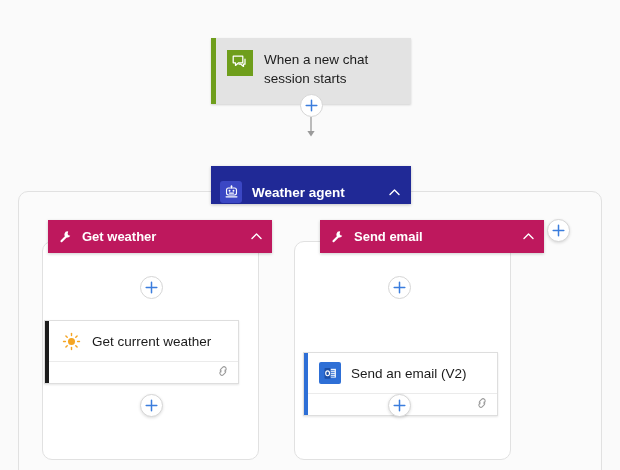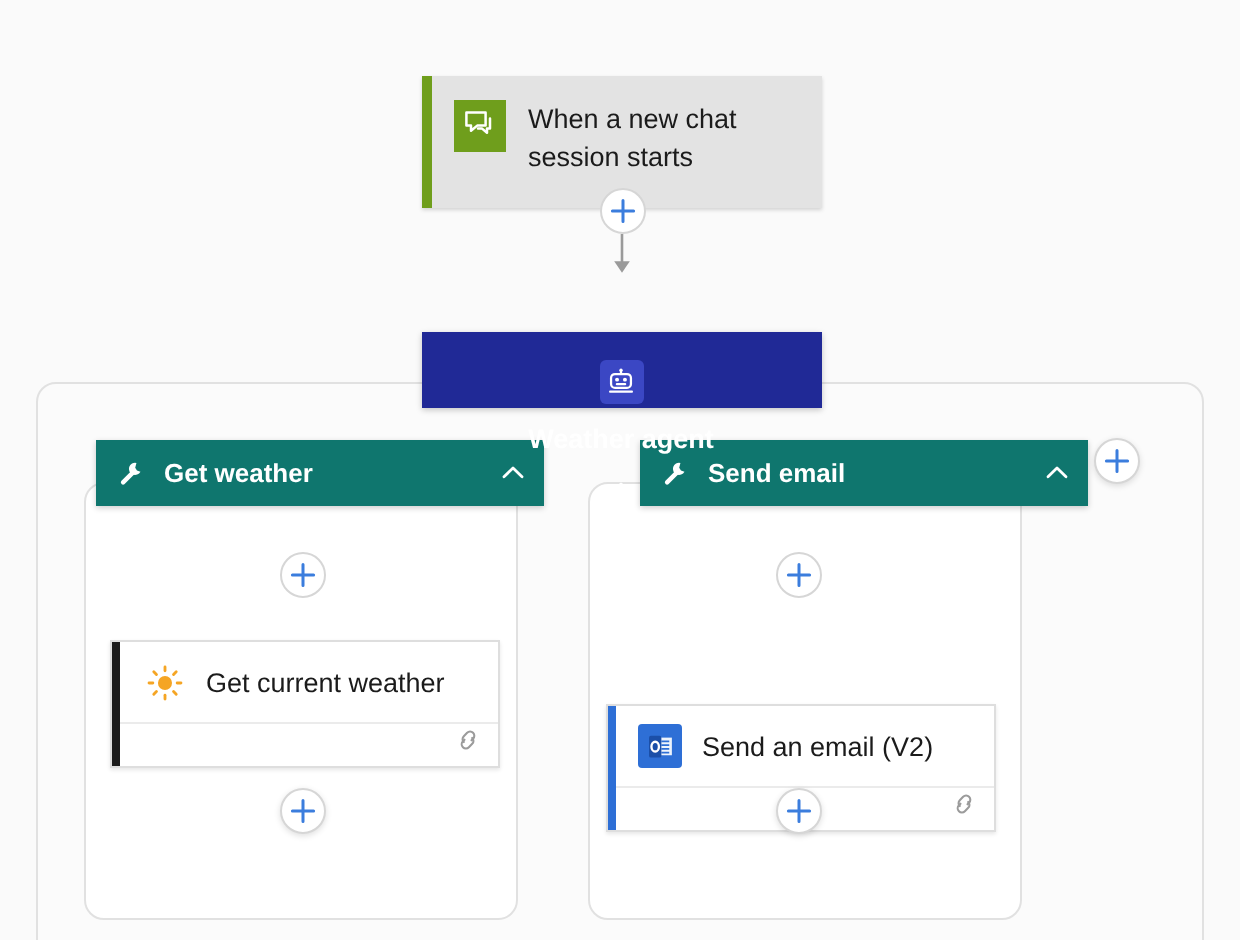--- a/index.html
+++ b/index.html
@@ -68,21 +68,20 @@
   .agent {
     left: 211px; top: 138px;
     width: 200px; height: 38px;
     background: #202996;
     display: flex;
     align-items: center;
     padding: 14px 10px 0 9px;
     gap: 10px;
     box-shadow: 0 1px 3px rgba(0,0,0,0.22);
     z-index: 4;
-    flex-direction: column;
   }
   .agent .tile {
     width: 22px; height: 22px;
     background: #3b47c4;
     border-radius: 3px;
   }
   .agent .title {
     color: #ffffff;
     font-size: 13.5px;
     font-weight: bold;
@@ -113,21 +112,21 @@
     z-index: 1;
   }
   .group-inner.left  { left: 42px; }
   .group-inner.right { left: 294px; }
 
   
   .tool-head {
     position: absolute;
     top: 220px;
     width: 205px; height: 33px;
-    background: #0f766e;
+    background: #be185d;
     display: flex;
     align-items: center;
     gap: 10px;
     padding: 0 9px 0 10px;
     box-shadow: 0 1px 3px rgba(0,0,0,0.2);
     z-index: 3;
   }
   .tool-head.left  { left: 48px; }
   .tool-head.right { left: 300px; margin-left: 20px; }
   .tool-head .title {
@@ -141,21 +140,21 @@
   .action {
     position: absolute;
     top: 320px;
     width: 193px; height: 62px;
     background: #ffffff;
     border: 1px solid #dedede;
     display: flex;
     z-index: 3;
     box-shadow: 0 1px 2px rgba(0,0,0,0.10);
   }
-  .action.left  { left: 55px; }
+  .action.left  { left: 44px; }
   .action.right { left: 303px; margin-top: 32px; }
   .action .accent { width: 4px; flex: 0 0 auto; align-self: stretch; }
   .action.left  .accent { background: #1b1b1b; }
   .action.right .accent { background: #2e6fd6; }
   .action .inner { flex: 1 1 auto; display: flex; flex-direction: column; }
   .action .main {
     flex: 1 1 auto;
     display: flex;
     align-items: center;
     gap: 10px;

